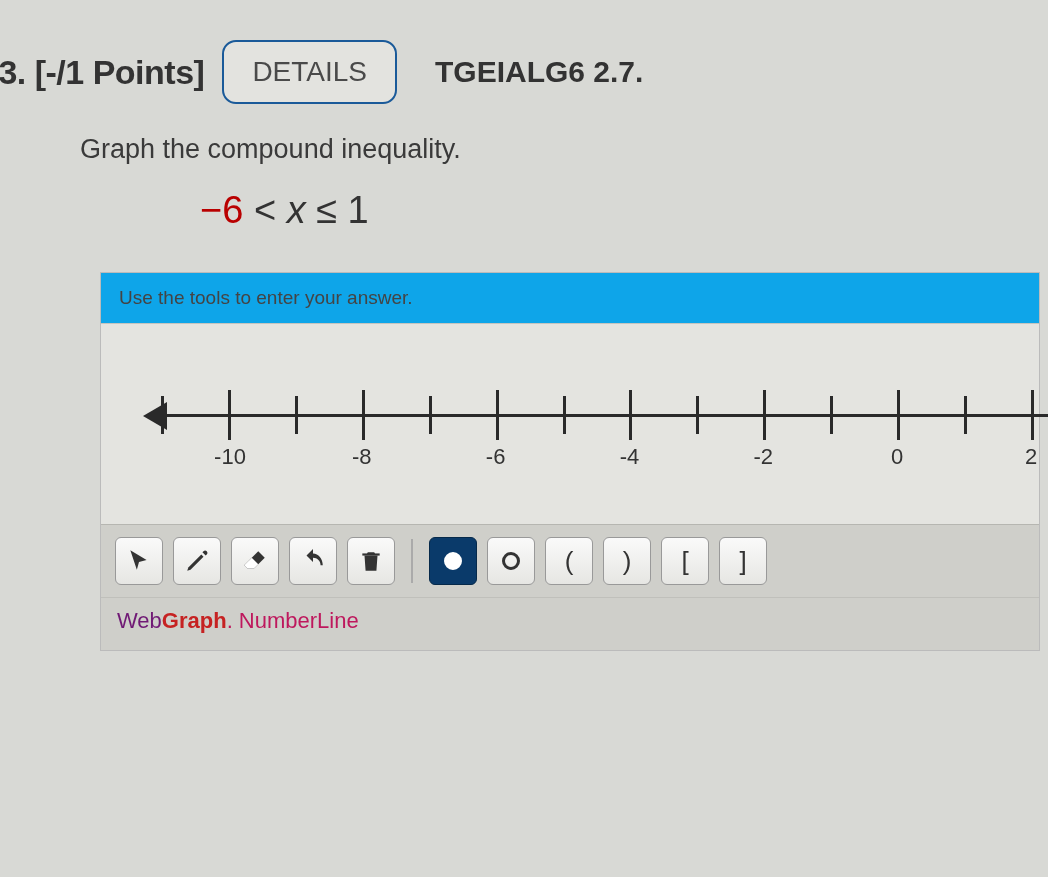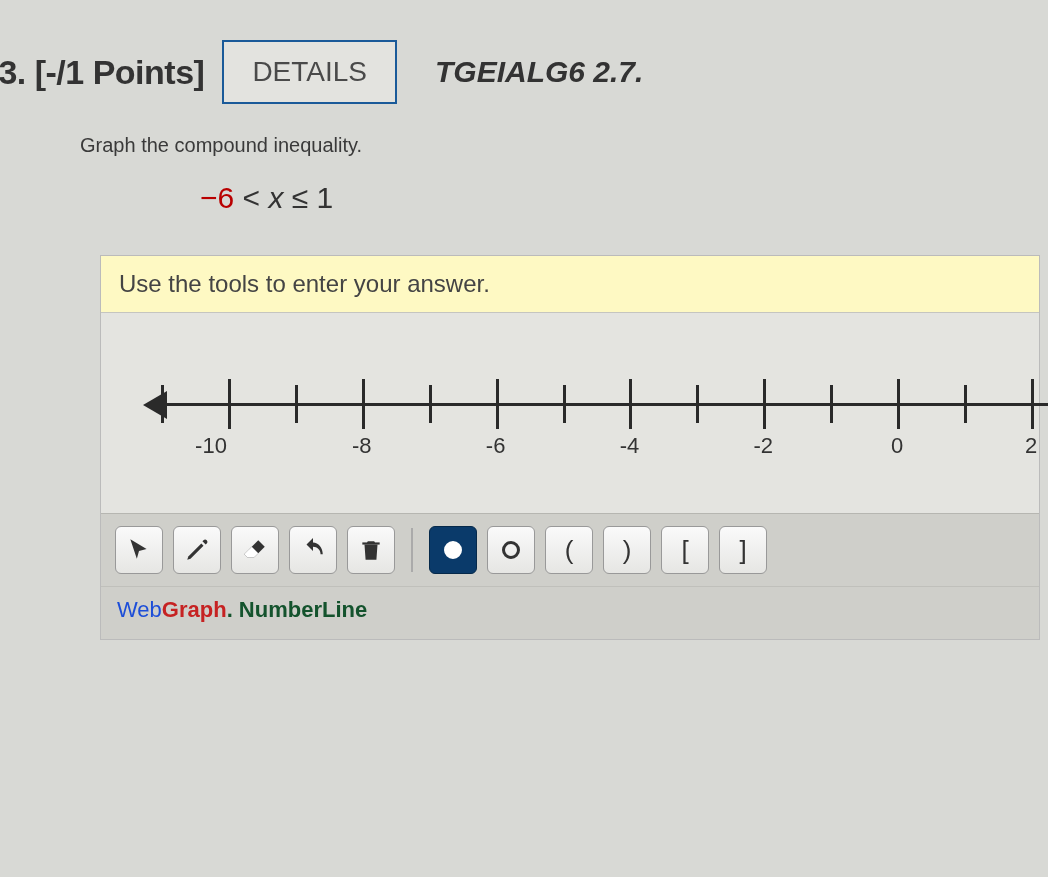--- a/index.html
+++ b/index.html
@@ -23,59 +23,58 @@
     color: #333;
     margin-left: -20px;
     letter-spacing: -0.5px;
   }
   .hdr-btn {
     border: 2px solid #1a5a99;
     background: #e3e3df;
     color: #4a4a4a;
     font-size: 28px;
     padding: 14px 28px;
-    border-radius: 0;
+    border-radius: 14px;
     cursor: pointer;
     font-weight: 400;
   }
   .book-ref {
     font-size: 30px;
     font-weight: 700;
     color: #333;
     margin-left: 20px;
-    font-style: italic;
   }
   .content {
     padding: 0 0 0 80px;
   }
   .instr {
-    font-size: 20px;
+    font-size: 27px;
     color: #3a3a3a;
     margin-bottom: 24px;
   }
   .expr {
-    font-size: 30px;
+    font-size: 38px;
     color: #333;
     margin-left: 120px;
     margin-bottom: 40px;
     font-family: "Lucida Sans Unicode", Arial, sans-serif;
   }
   .expr .neg { color: #b90000; }
   .expr .x { font-style: italic; }
   .tool-frame {
     border: 1px solid #bbb;
     background: #e8e8e5;
     margin-left: 20px;
     width: 940px;
   }
   .tool-title {
-    background: #fef9c3;
+    background: #0ea5e9;
     border-bottom: 1px solid #c5c5c0;
     padding: 14px 18px;
-    font-size: 24px;
+    font-size: 19px;
     color: #444;
   }
   .numline-area {
     background: #e4e4e0;
     height: 200px;
     position: relative;
     padding-top: 70px;
   }
   .numline {
     position: relative;
@@ -149,23 +148,23 @@
     background: #aaa;
     margin: 0 6px;
   }
   .brand {
     padding: 10px 16px 16px 16px;
     font-size: 22px;
     color: #444;
     background: #cfcfca;
     border-top: 1px solid #c0c0bb;
   }
-  .brand .w1 { color: #1d4ed8; }
+  .brand .w1 { color: #701a75; }
   .brand .w2 { color: #c62222; font-weight: 700; }
-  .brand .w3 { color: #14532d; font-weight: 700; }
+  .brand .w3 { color: #be185d; font-weight: 400; }
   .interval-q {
     margin: 40px 0 0 70px;
     font-size: 28px;
     color: #333;
     position: relative;
   }
   .caret {
     position: absolute;
     left: 138px;
     top: 22px;
@@ -196,21 +195,21 @@
 
   <div class="tool-frame">
     <div class="tool-title">Use the tools to enter your answer.</div>
 
     <div class="numline-area">
       <div class="numline" id="numline">
         <div class="arrow-left"></div>
         <div class="axis"></div>
       <div class="tick" style="left: 0px;"></div>
           <div class="tick major" style="left: 66.9231px;"></div>
-          <div class="tick-label" style="left: 50px;">-10</div>
+          <div class="tick-label" style="left: 69px;">-10</div>
           <div class="tick" style="left: 133.846px;"></div>
           <div class="tick major" style="left: 200.769px;"></div>
           <div class="tick-label" style="left: 200.769px;">-8</div>
           <div class="tick" style="left: 267.692px;"></div>
           <div class="tick major" style="left: 334.615px;"></div>
           <div class="tick-label" style="left: 334.615px;">-6</div>
           <div class="tick" style="left: 401.538px;"></div>
           <div class="tick major" style="left: 468.462px;"></div>
           <div class="tick-label" style="left: 468.462px;">-4</div>
           <div class="tick" style="left: 535.385px;"></div>

